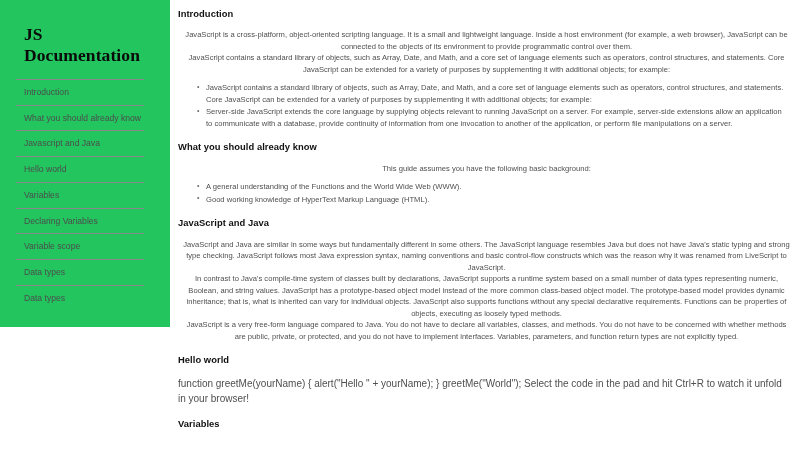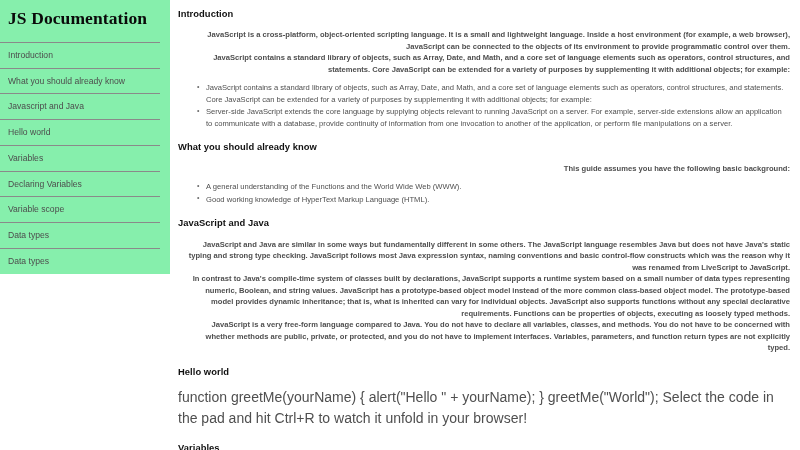--- a/index.html
+++ b/index.html
@@ -19,22 +19,22 @@
     width: 800px;
     height: 450px;
     align-items: flex-start;
   }
 
   
   .sidebar {
     width: 170px;
     flex: 0 0 170px;
     box-sizing: border-box;
-    padding: 0;
-    background: #86efac;
+    padding: 16px;
+    background: #22c55e;
   }
   .sidebar-title {
     font-family: "Liberation Serif", serif;
     font-weight: bold;
     font-size: 17.5px;
     color: #0a0a0a;
     letter-spacing: 0.1px;
     margin: 8px 0 0 8px;
     line-height: 1.2;
   }
@@ -68,22 +68,21 @@
     margin: 0 0 9px 0;
     line-height: 1.3;
     letter-spacing: 0.05px;
   }
   .section + .section { margin-top: 12px; }
   .content p {
     font-size: 7.6px;
     color: #4f4f4f;
     line-height: 1.52;
     margin: 0 0 7px 5px;
-    text-align: right;
-    font-weight: bold;
+    text-align: center;
   }
   .content ul {
     margin: 7px 0 7px 0;
     padding-left: 28px;
     list-style: none;
   }
   .content ul li {
     font-size: 7.6px;
     color: #4f4f4f;
     line-height: 1.52;
@@ -92,21 +91,21 @@
   }
   .content ul li::before {
     content: "\2022";
     position: absolute;
     left: -9px;
     top: -0.5px;
     color: #6d6d6d;
     font-size: 7px;
   }
   .code-line {
-    font-size: 14px;
+    font-size: 10px;
     color: #4f4f4f;
     line-height: 1.52;
     margin: 0 0 7px 0;
   }
   .para-block p { margin-bottom: 0; }
   .para-block { margin-bottom: 7px; }
 </style>
 </head>
 <body>
 

